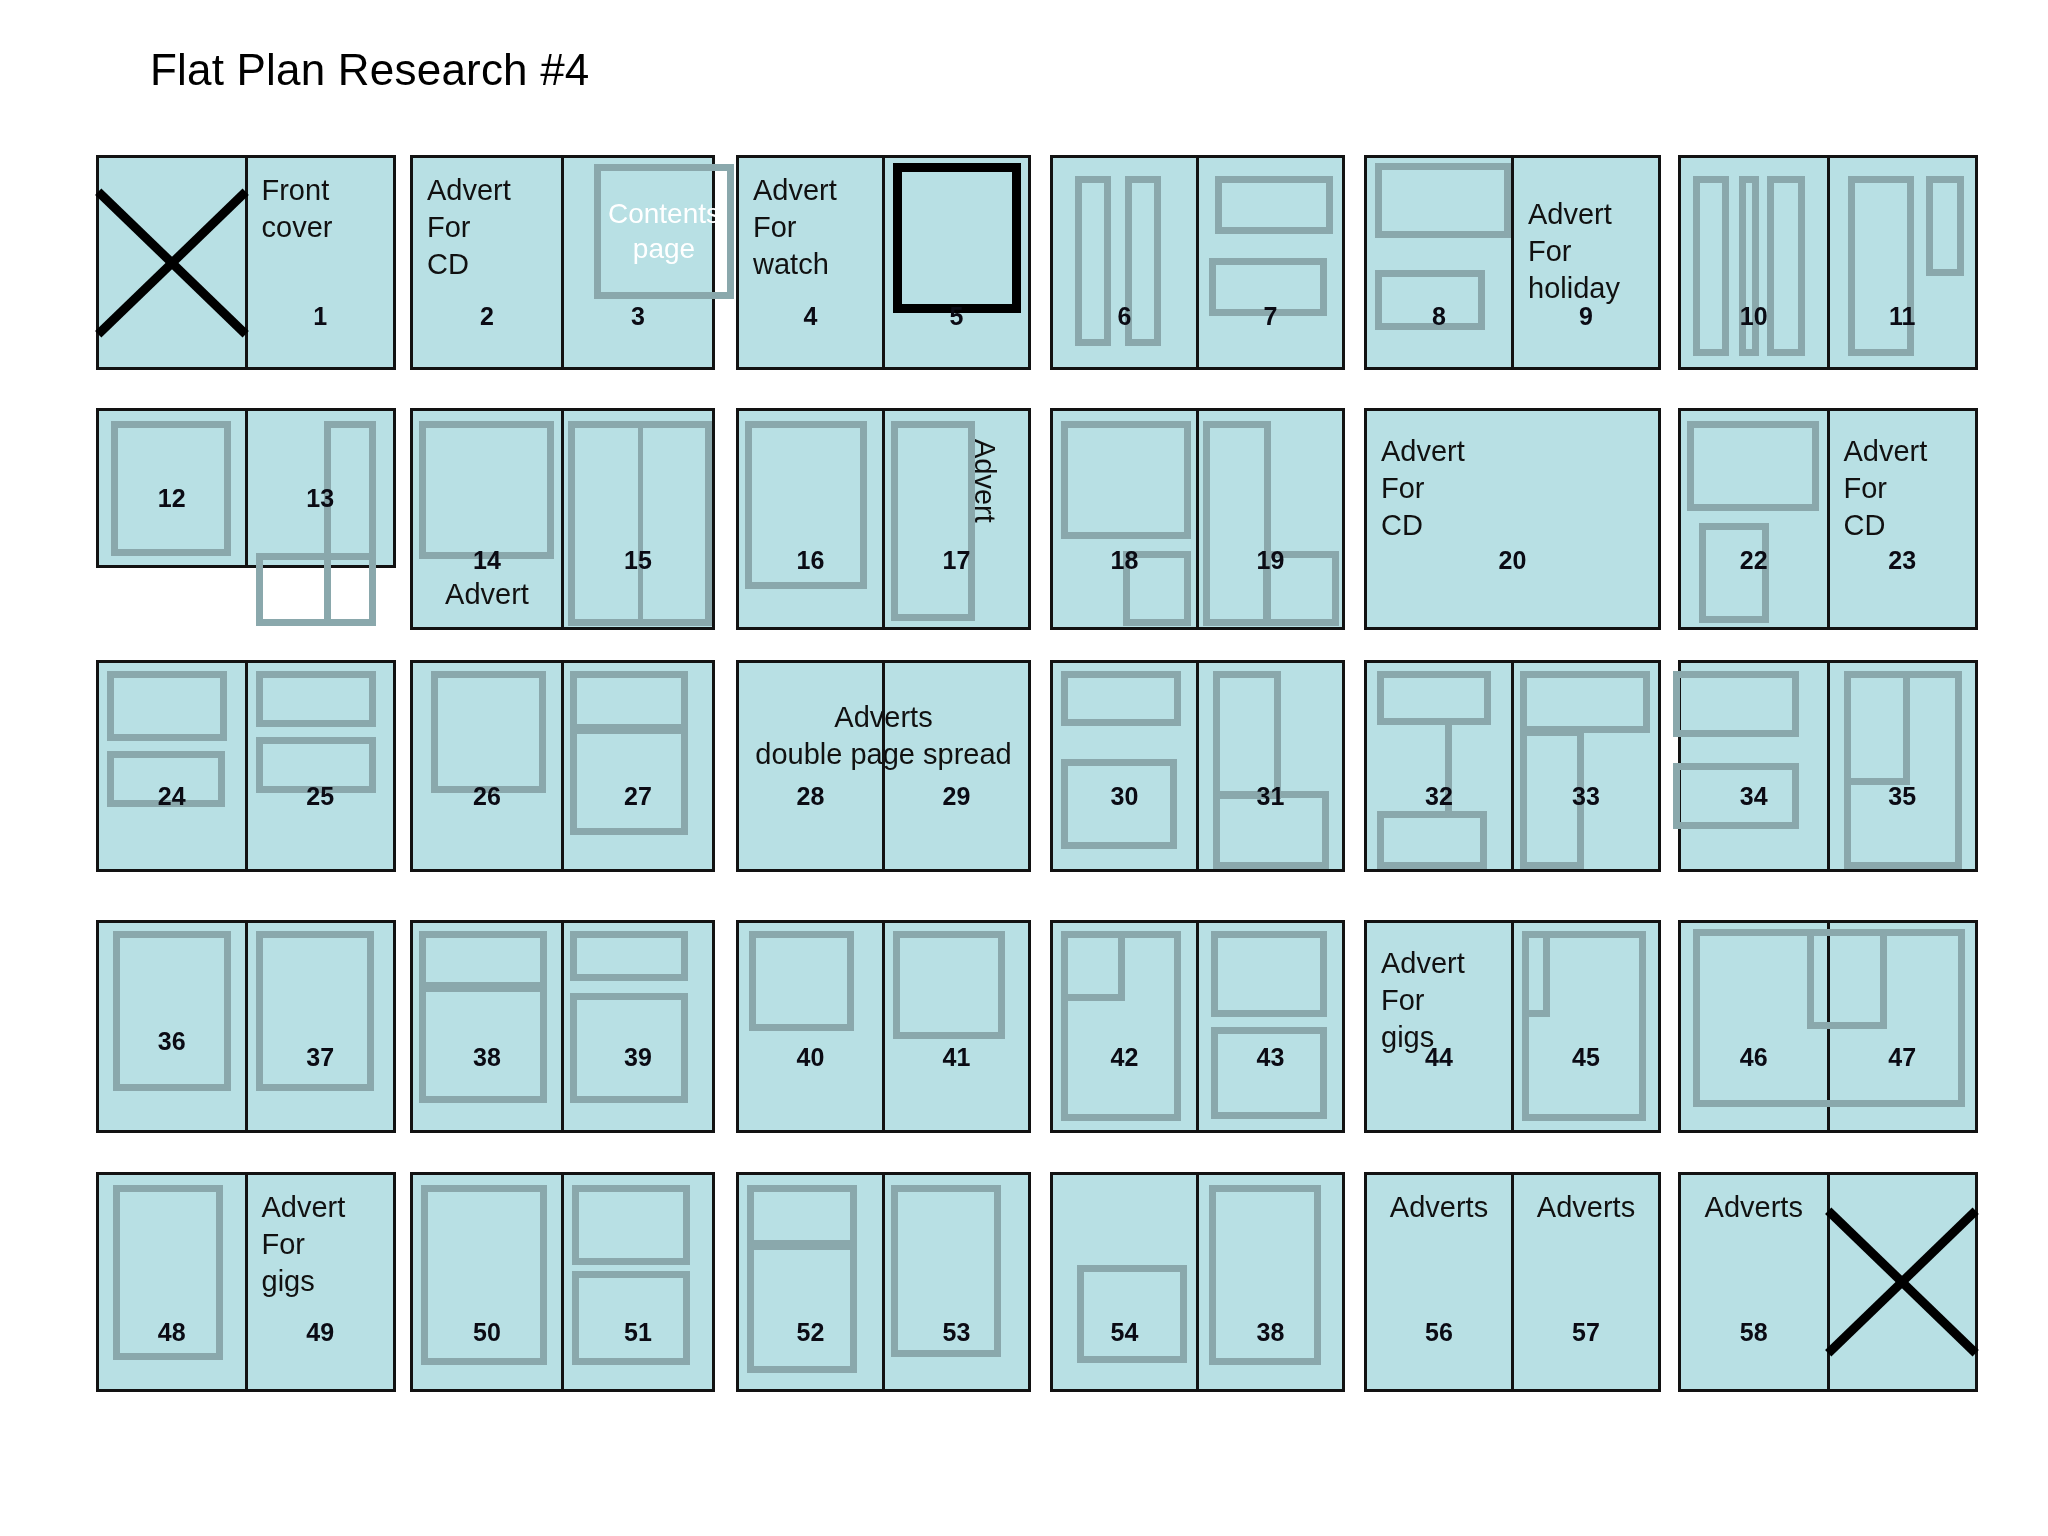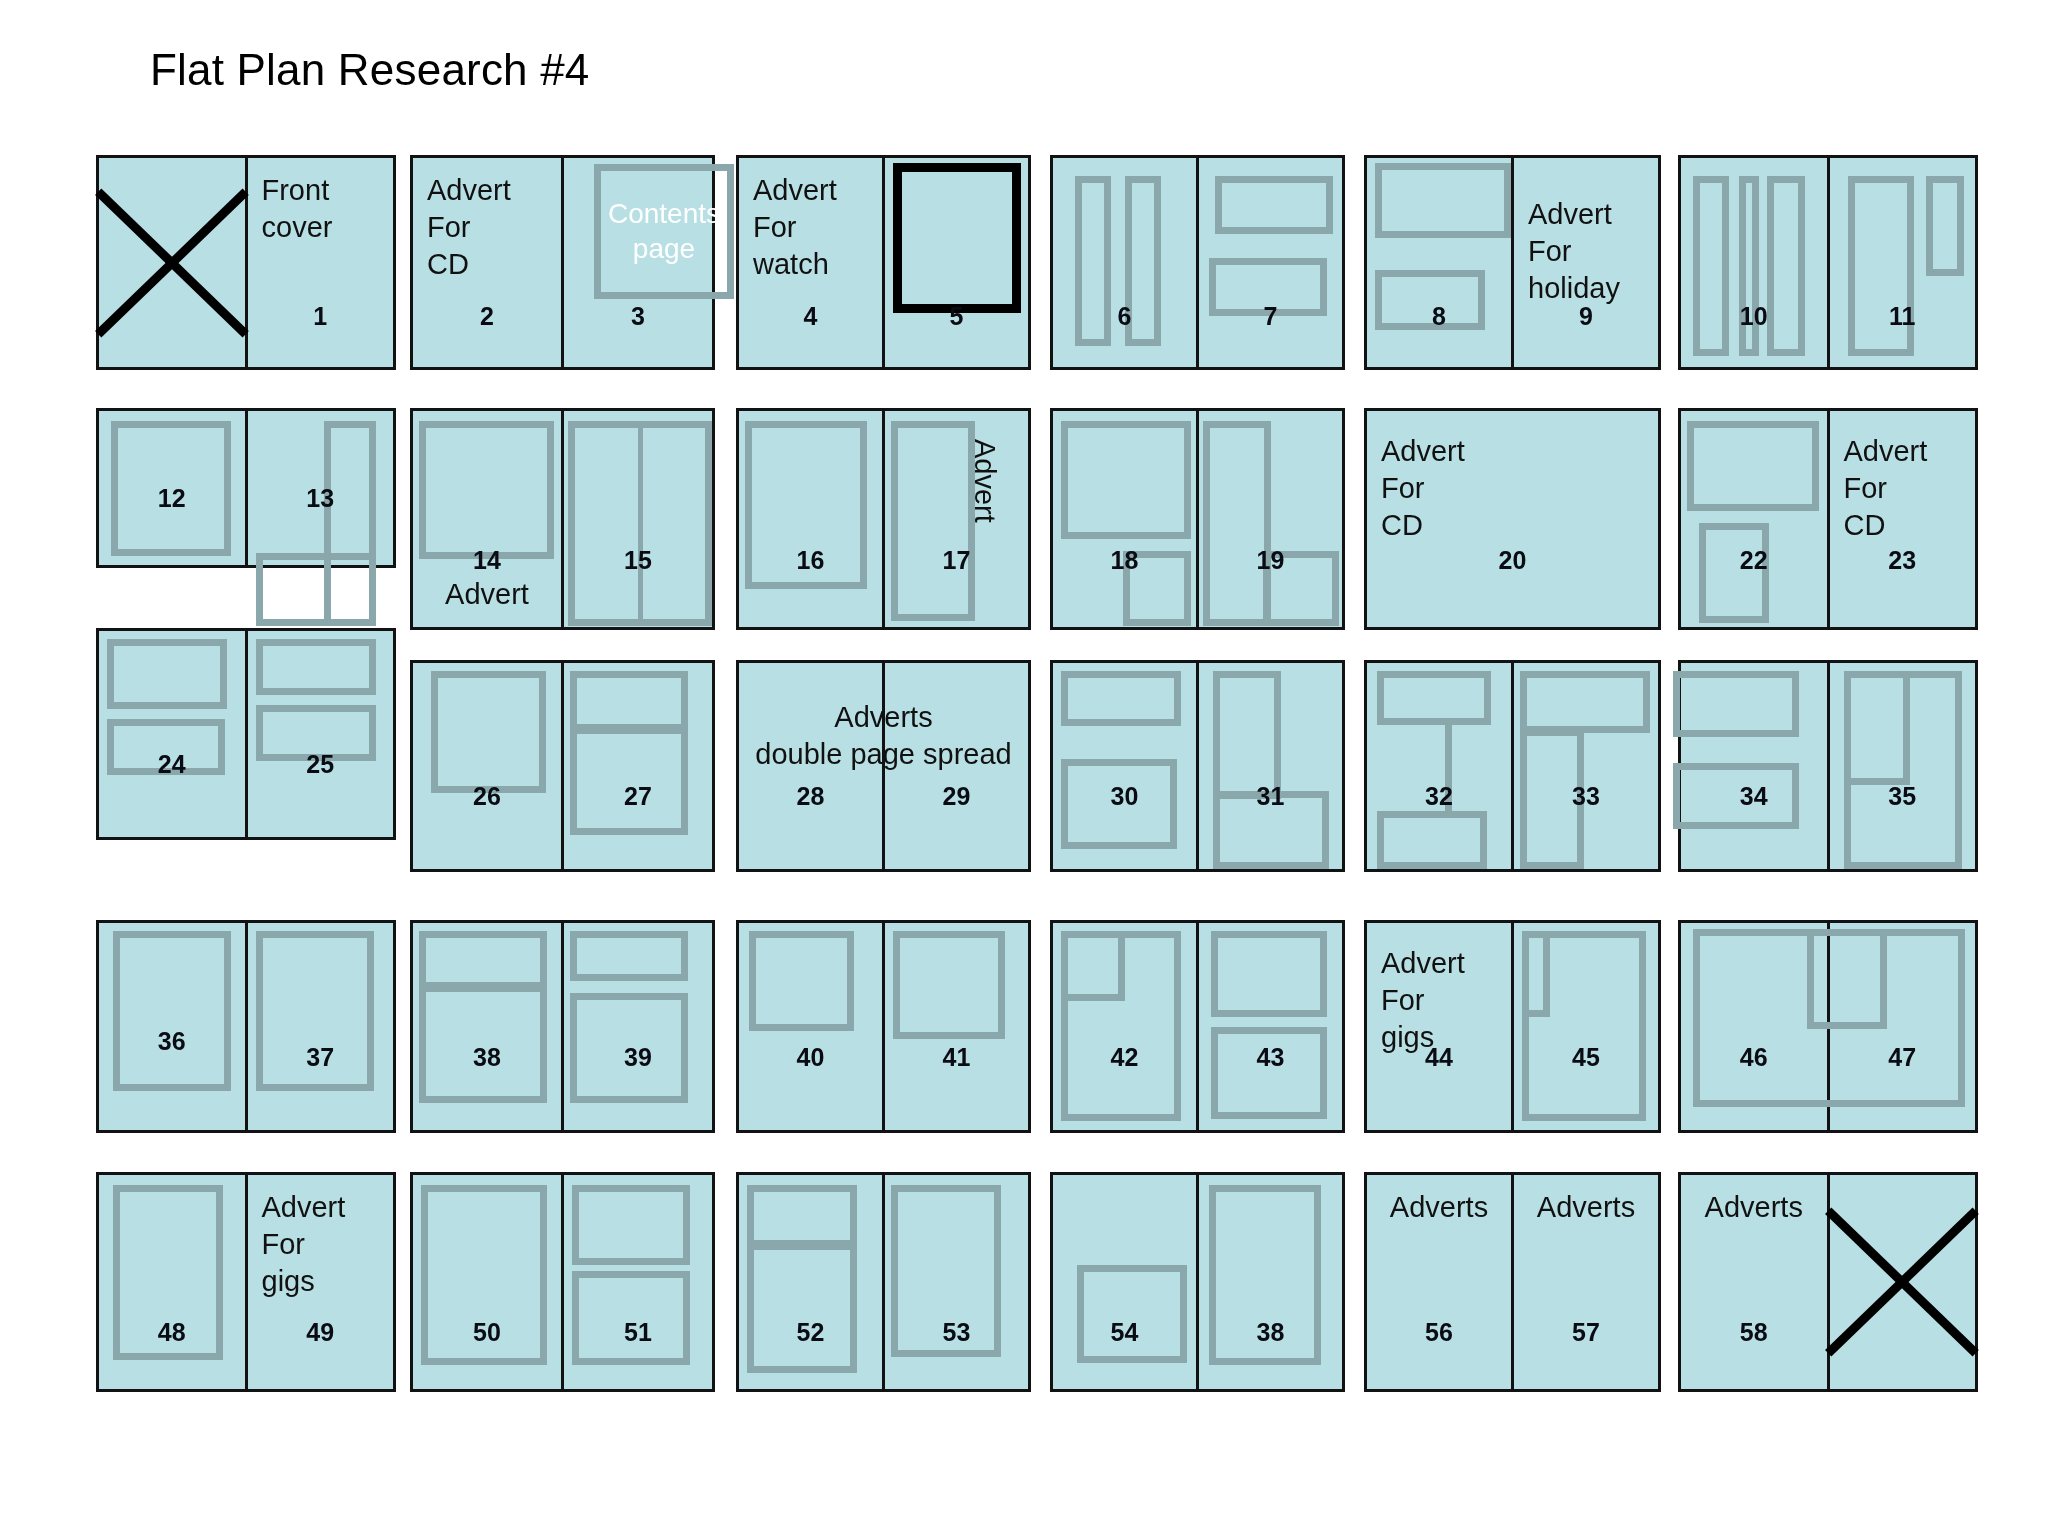--- a/index.html
+++ b/index.html
@@ -257,21 +257,21 @@
       <div class="pnum" style="bottom:52px;">22</div>
     </div>
     <div class="page">
       <div class="ptext" style="top:22px;">Advert
 For
 CD</div>
       <div class="pnum" style="bottom:52px;">23</div>
     </div>
   </div>
 
-  <div class="spread" style="left:96px;top:628px;width:300px;height:212px;">
+  <div class="spread" style="left:96px;top:660px;width:300px;height:212px;">
     <div class="page">
       <div class="bx" style="left:8px;top:8px;width:120px;height:70px;"></div>
       <div class="bx" style="left:8px;top:88px;width:118px;height:56px;"></div>
       <div class="pnum" style="bottom:58px;">24</div>
     </div>
     <div class="page">
       <div class="bx" style="left:8px;top:8px;width:120px;height:56px;"></div>
       <div class="bx" style="left:8px;top:74px;width:120px;height:56px;"></div>
       <div class="pnum" style="bottom:58px;">25</div>
     </div>

